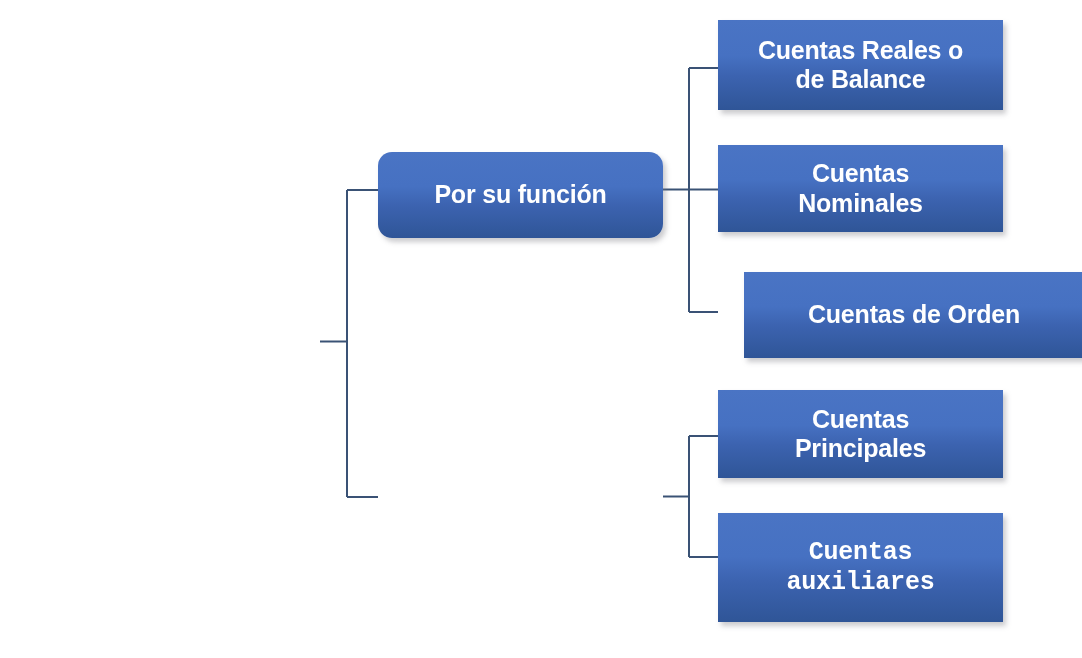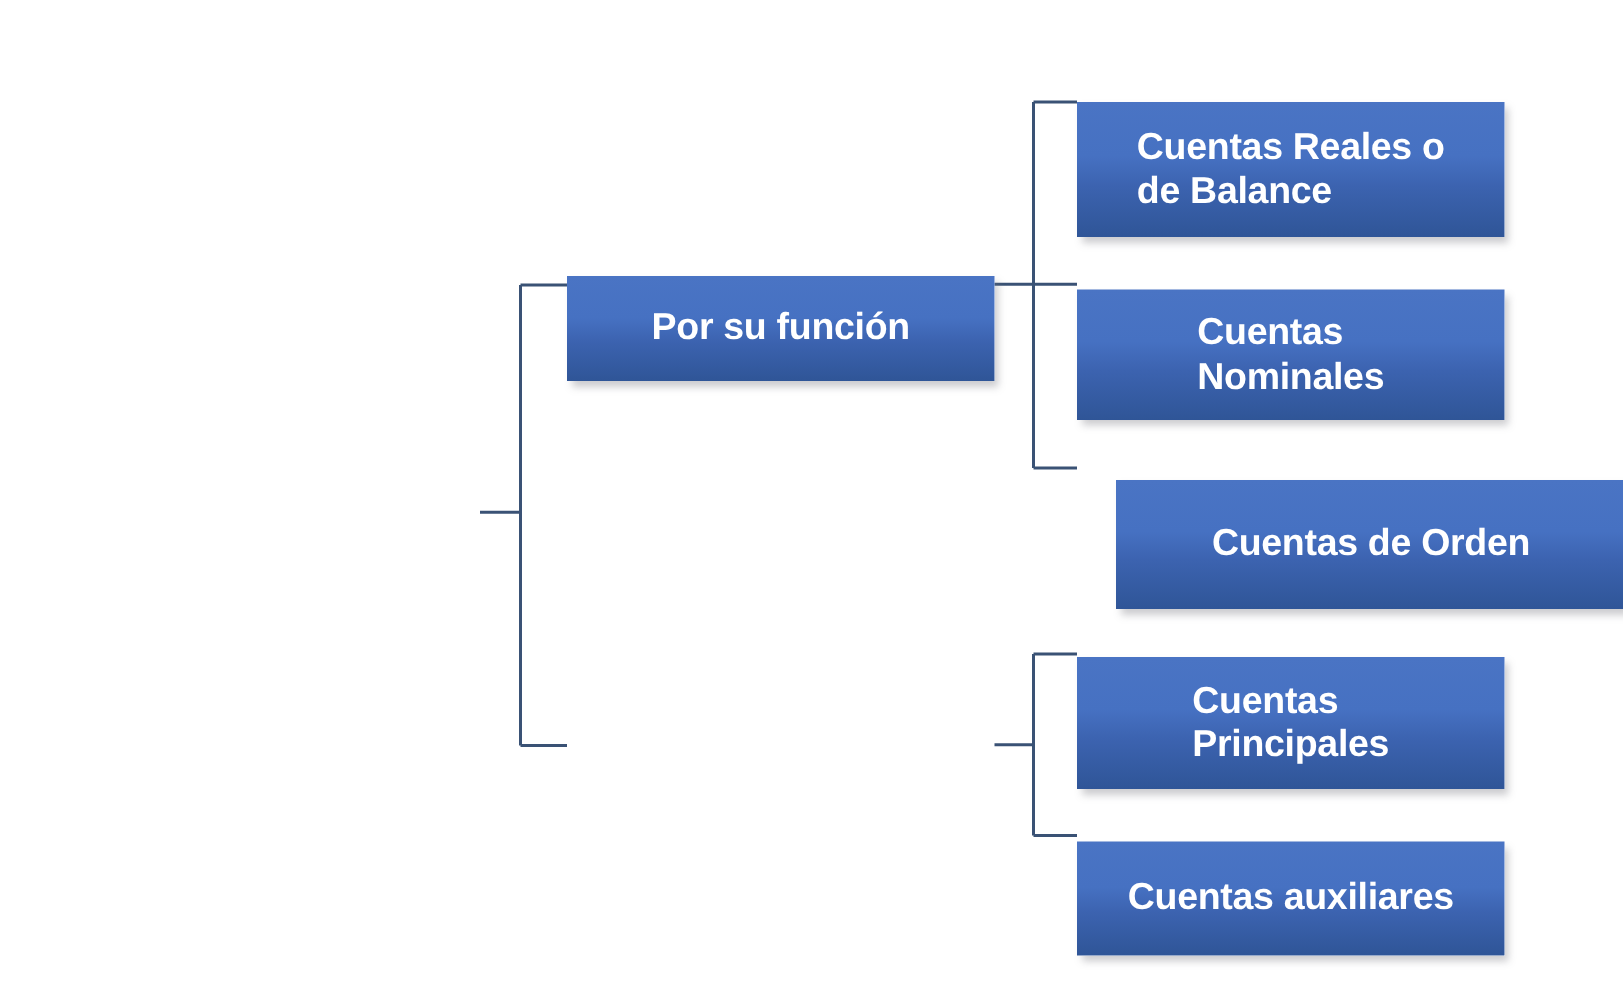--- a/index.html
+++ b/index.html
@@ -24,30 +24,29 @@
     width: 1082px;
     height: 658px;
     pointer-events: none;
   }
   .node {
     position: absolute;
     box-sizing: border-box;
     display: flex;
     align-items: center;
     justify-content: center;
-    text-align: left;
+    text-align: center;
     color: #ffffff;
     font-weight: bold;
     line-height: 1.18;
     letter-spacing: -0.2px;
     background: linear-gradient(to bottom, #4a74c4 0%, #4671c2 40%, #3c63b0 62%, #2f5597 100%);
     box-shadow: 3px 4px 5px rgba(120,120,130,0.38);
     padding: 2px 25px;
     white-space: pre-line;
-    margin-top: 48px;
   }
   .node-lvl1 { font-size: 25px; }
   .node-lvl2 { font-size: 25px; }
   .node-lvl3 { font-size: 25px; }
 </style>
 </head>
 <body>
 
 <div id="canvas">
 
@@ -71,29 +70,29 @@
 
       <path d="M663,496.5 L689,496.5"></path>
 
       <path d="M689,436 L689,557"></path>
       <path d="M689,436 L718,436"></path>
       <path d="M689,557 L718,557"></path>
     </g>
   </svg>
 
 
-  <div class="node node-lvl2" style="left:378px; top:136px; width:285px; height:70px;">Por su función</div>
+  <div class="node node-lvl2" style="left:378px; top:152px; width:285px; height:86px;border-radius:14px;">Por su función</div>
 
   <div class="node node-lvl3" style="left:718px; top:20px; width:285px; height:90px;">Cuentas Reales o
 de Balance</div>
 
   <div class="node node-lvl3" style="left:718px; top:145px; width:285px; height:87px;">Cuentas
 Nominales</div>
 
   <div class="node node-lvl3" style="left:744px; top:272px; width:340px; height:86px;">Cuentas de Orden</div>
 
 
   <div class="node node-lvl3" style="left:718px; top:390px; width:285px; height:88px;">Cuentas
 Principales</div>
 
-  <div class="node node-lvl3" style="left:718px; top:513px; width:285px; height:76px;">Cuentas auxiliares</div>
+  <div class="node node-lvl3" style="left:718px; top:513px; width:285px; height:109px;font-family:Liberation Mono, monospace;">Cuentas auxiliares</div>
 
 </div>
 
 </body></html>

